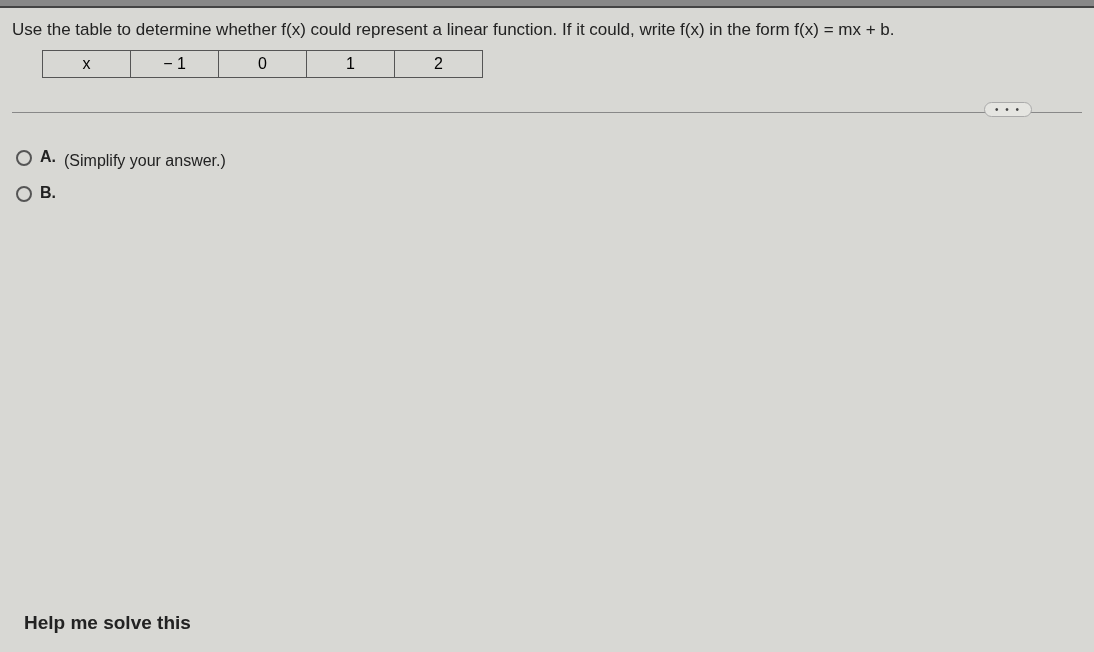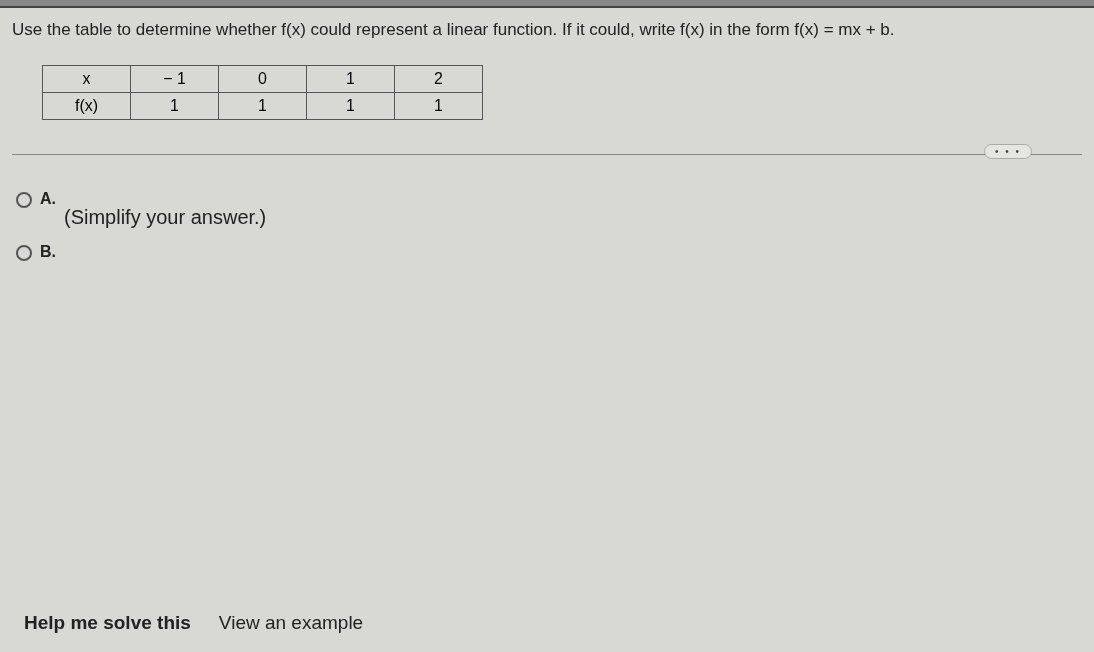--- a/index.html
+++ b/index.html
@@ -19,21 +19,21 @@
       height: 8px;
       background: #888;
       border-bottom: 2px solid #444;
     }
     .content {
       padding: 12px 12px 0 12px;
     }
     .question-text {
       font-size: 17px;
       color: #222;
-      margin-bottom: 25px;
+      margin-bottom: 10px;
     }
     .data-table {
       border-collapse: collapse;
       margin-left: 30px;
       margin-bottom: 20px;
     }
     .data-table td {
       border: 1px solid #555;
       padding: 4px 0;
       text-align: center;
@@ -104,23 +104,23 @@
       color: #222;
     }
     .answer-input {
       width: 26px;
       height: 20px;
       background: #c8ccd0;
       border: 1px solid #888;
       vertical-align: middle;
     }
     .simplify {
-      font-size: 20px;
+      font-size: 16px;
       color: #222;
-      margin-top: 16px;
+      margin-top: 4px;
     }
     .footer-links {
       position: absolute;
       bottom: 18px;
       left: 24px;
       display: flex;
       gap: 28px;
       align-items: center;
     }
     .footer-link {
@@ -153,27 +153,20 @@
 
   <table class="data-table">
     <tbody>
         <tr>
       <td class="header-cell">x</td>
       <td>− 1</td>
       <td>0</td>
       <td>1</td>
       <td>2</td>
     </tr>
-    <tr>
-      <td class="header-cell">f(x)</td>
-      <td>1</td>
-      <td>1</td>
-      <td>1</td>
-      <td>1</td>
-    </tr>
   </tbody>
     </table>
 
   <div class="divider-row">
     <div class="divider-line"></div>
     <div class="ellipsis-button">• • •</div>
   </div>
 
 
   <div class="choices">
@@ -187,14 +180,13 @@
 
     <div class="choice-row">
       <input type="radio" class="radio" name="answer" style="">
       <span class="choice-label">B.</span>
     </div>
   </div>
 </div>
 
 <div class="footer-links">
   <span class="footer-link">Help me solve this</span>
-  <span class="footer-link normal">View an example</span>
 </div>
 
 </body></html>

